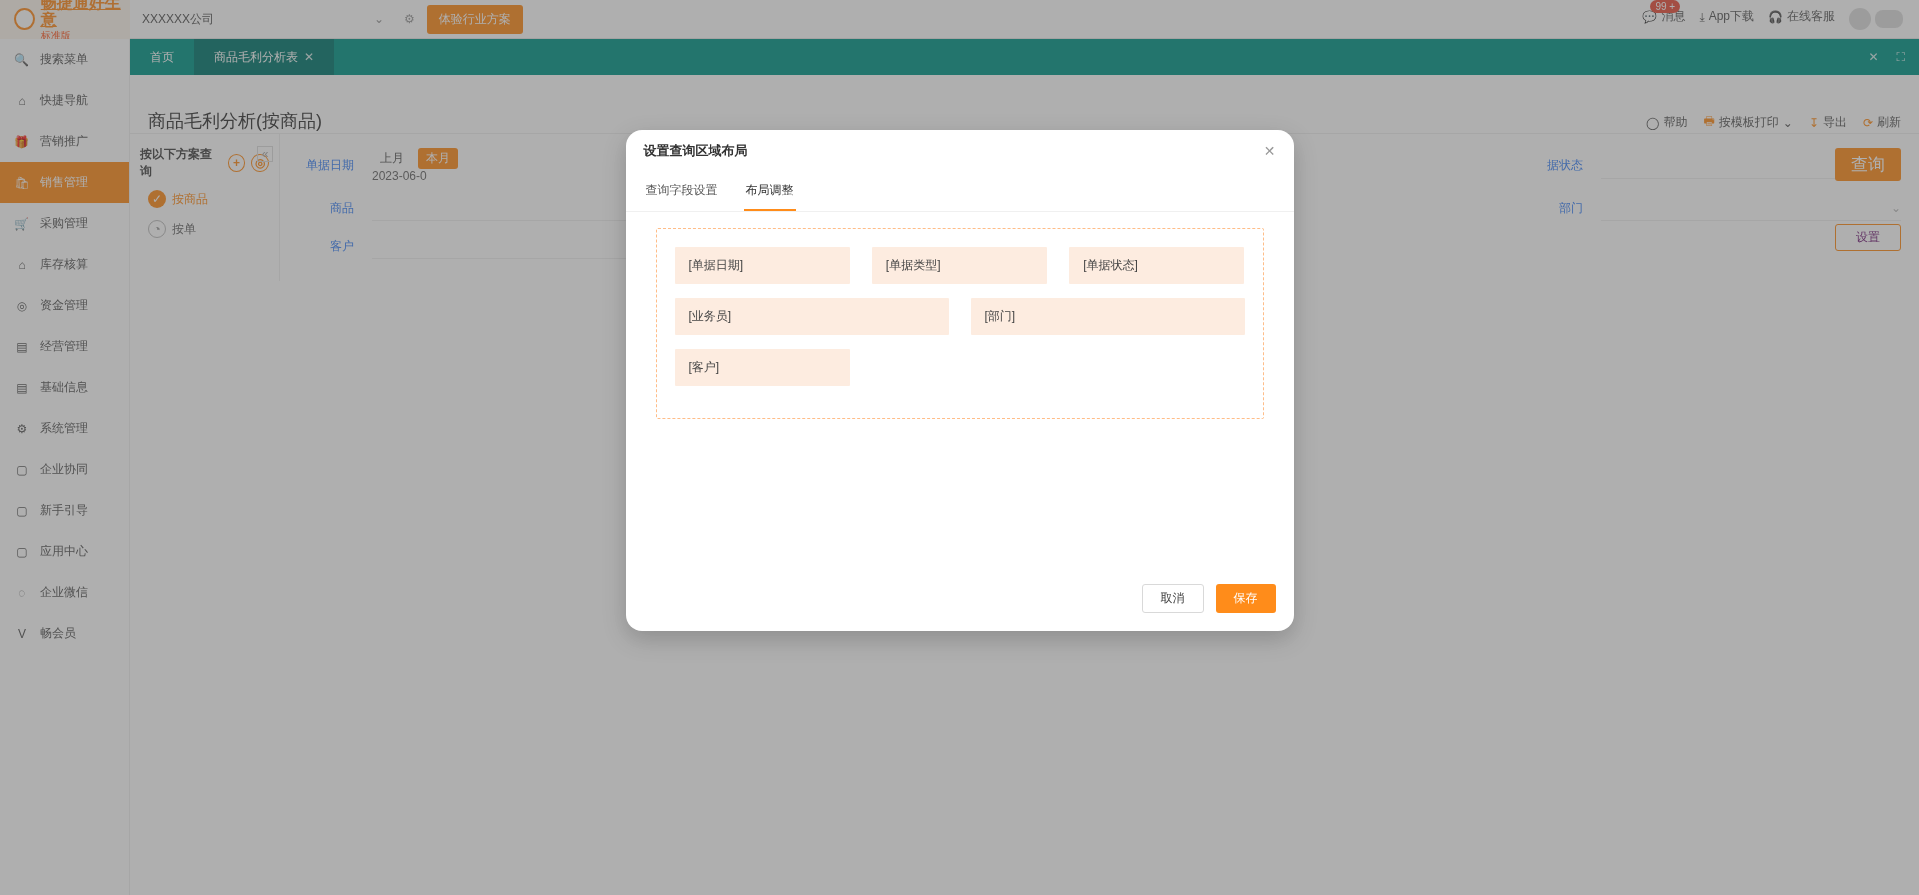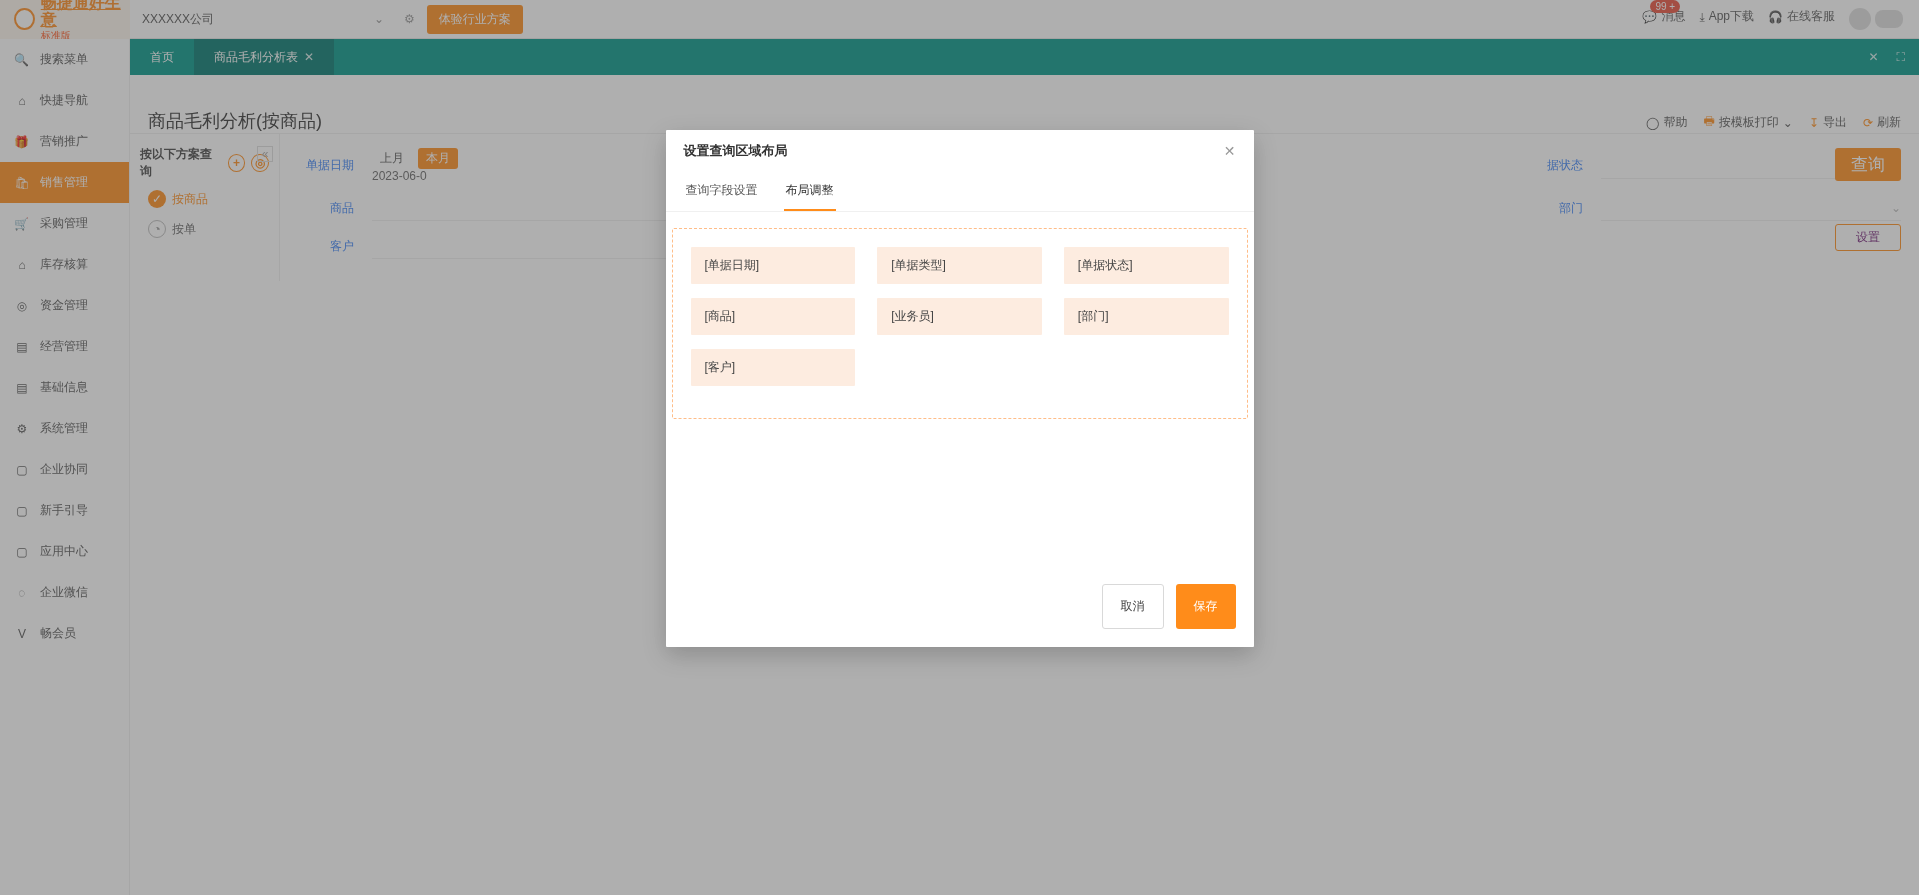--- a/index.html
+++ b/index.html
@@ -62,35 +62,35 @@
 .dq.active { background:#ff8c1a; color:#fff; }
 .date-range { font-size:12px; color:#666; }
 .sel { display:flex; align-items:center; justify-content: space-between; min-width: 300px; border-bottom: 1px solid #eee; height: 26px; color:#999; }
 .sel .chev { color:#bbb; }
 .btns-right { position:absolute; right:18px; top:14px; display:flex; flex-direction:column; gap:8px; }
 .btn-primary { background:#ff8c1a; color:#fff; border:none; padding:5px 16px; border-radius:3px; font-size:17px; }
 .btn-ghost-o { background:#fff; color:#701a75; border:1px solid #ff8c1a; padding:4px 16px; border-radius:3px; font-size:12px;margin-top:35px; }
 
 
 .overlay { position:fixed; inset:0; background:rgba(77,77,77,.45); display:flex; align-items:flex-start; justify-content:center; padding-top:130px; }
-.modal { width:588px; background:#fff; border-radius:1px; box-shadow:0 8px 24px rgba(0,0,0,.2); }
+.modal { width:668px; background:#fff; border-radius:16px; box-shadow:0 8px 24px rgba(0,0,0,.2); }
 .modal-head { display:flex; align-items:center; padding:12px 18px 8px 18px; }
 .modal-title { font-size:13px; font-weight:600; color:#333; }
 .modal-close { margin-left:auto; color:#999; cursor:pointer; font-size:14px; }
 .modal-tabs { display:flex; gap:24px; padding: 6px 18px 0 18px; border-bottom:1px solid #f0f0f0; }
 .mtab { padding:8px 2px 10px 2px; cursor:pointer; color:#555; }
 .mtab.active { color:#333; border-bottom:2px solid #ff8c1a; }
-.modal-body { padding:16px 6px; min-height:360px; }
+.modal-body { padding:16px 30px; min-height:360px; }
 .drop-zone { border:1px dashed #ffbd88; padding:18px; border-radius:2px; }
 .chips-row { display:flex; gap:22px; margin-bottom:14px; }
 .chip { flex:1; background:#fdece0; color:#444; padding:10px 14px; font-size:12px; border-radius:1px; cursor:move; }
 .chip:empty { visibility:hidden; }
 .modal-foot { display:flex; justify-content:flex-end; gap:12px; padding:12px 18px 18px 18px; }
 .btn-default { background:#fff; border:1px solid #d9d9d9; color:#404040; padding:0 18px; border-radius:3px; font-size:12px; cursor:pointer; }
-.btn-save { background:#ff8c1a; color:#fff; border:none; padding:14px 18px; border-radius:3px; font-size:12px; cursor:pointer; }
+.btn-save { background:#ff8c1a; color:#fff; border:none; padding:6px 18px; border-radius:3px; font-size:12px; cursor:pointer; }
 </style>
 </head>
 <body>
 
 <div class="topbar">
   <div class="logo-area">
     <div class="logo-mark"></div>
     <div>
       <div class="logo-text">畅捷通好生意</div>
       <div class="logo-sub">标准版</div>
@@ -303,21 +303,20 @@
       <div class="mtab active">布局调整</div>
     </div>
     <div class="modal-body">
       <div class="drop-zone">
         <div class="chips-row">
           <div class="chip">[单据日期]</div>
           <div class="chip">[单据类型]</div>
           <div class="chip">[单据状态]</div>
         </div>
         <div class="chips-row">
-          <div class="chip">[商品]</div>
           <div class="chip">[业务员]</div>
           <div class="chip">[部门]</div>
         </div>
         <div class="chips-row">
           <div class="chip">[客户]</div>
           <div class="chip"></div>
           <div class="chip"></div>
         </div>
       </div>
     </div>

